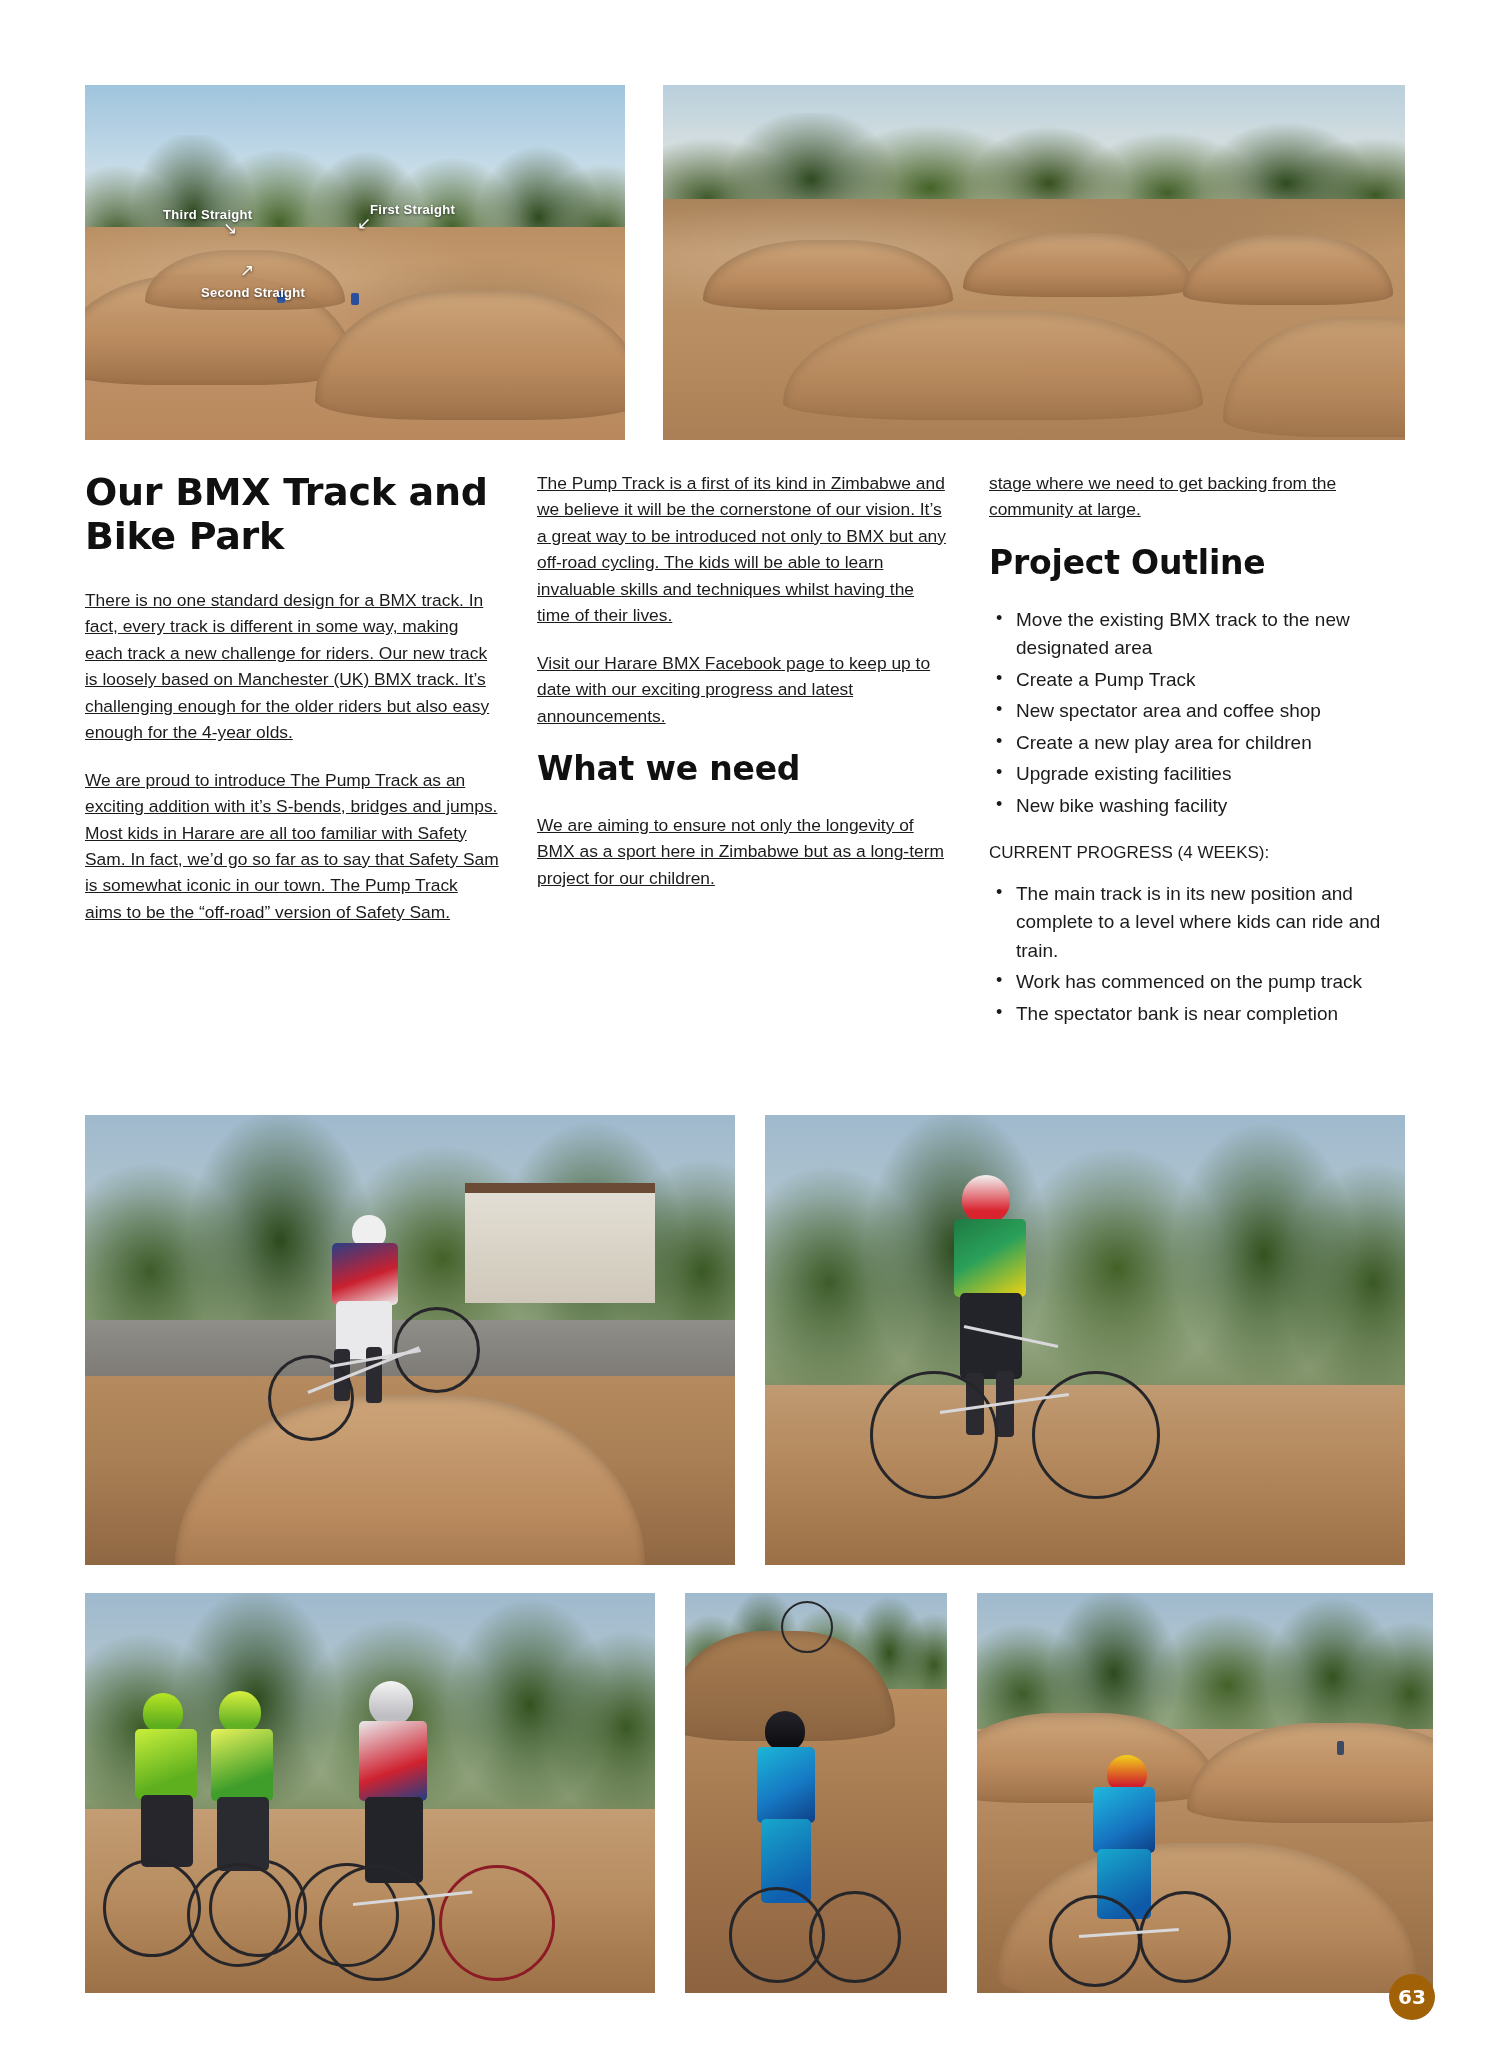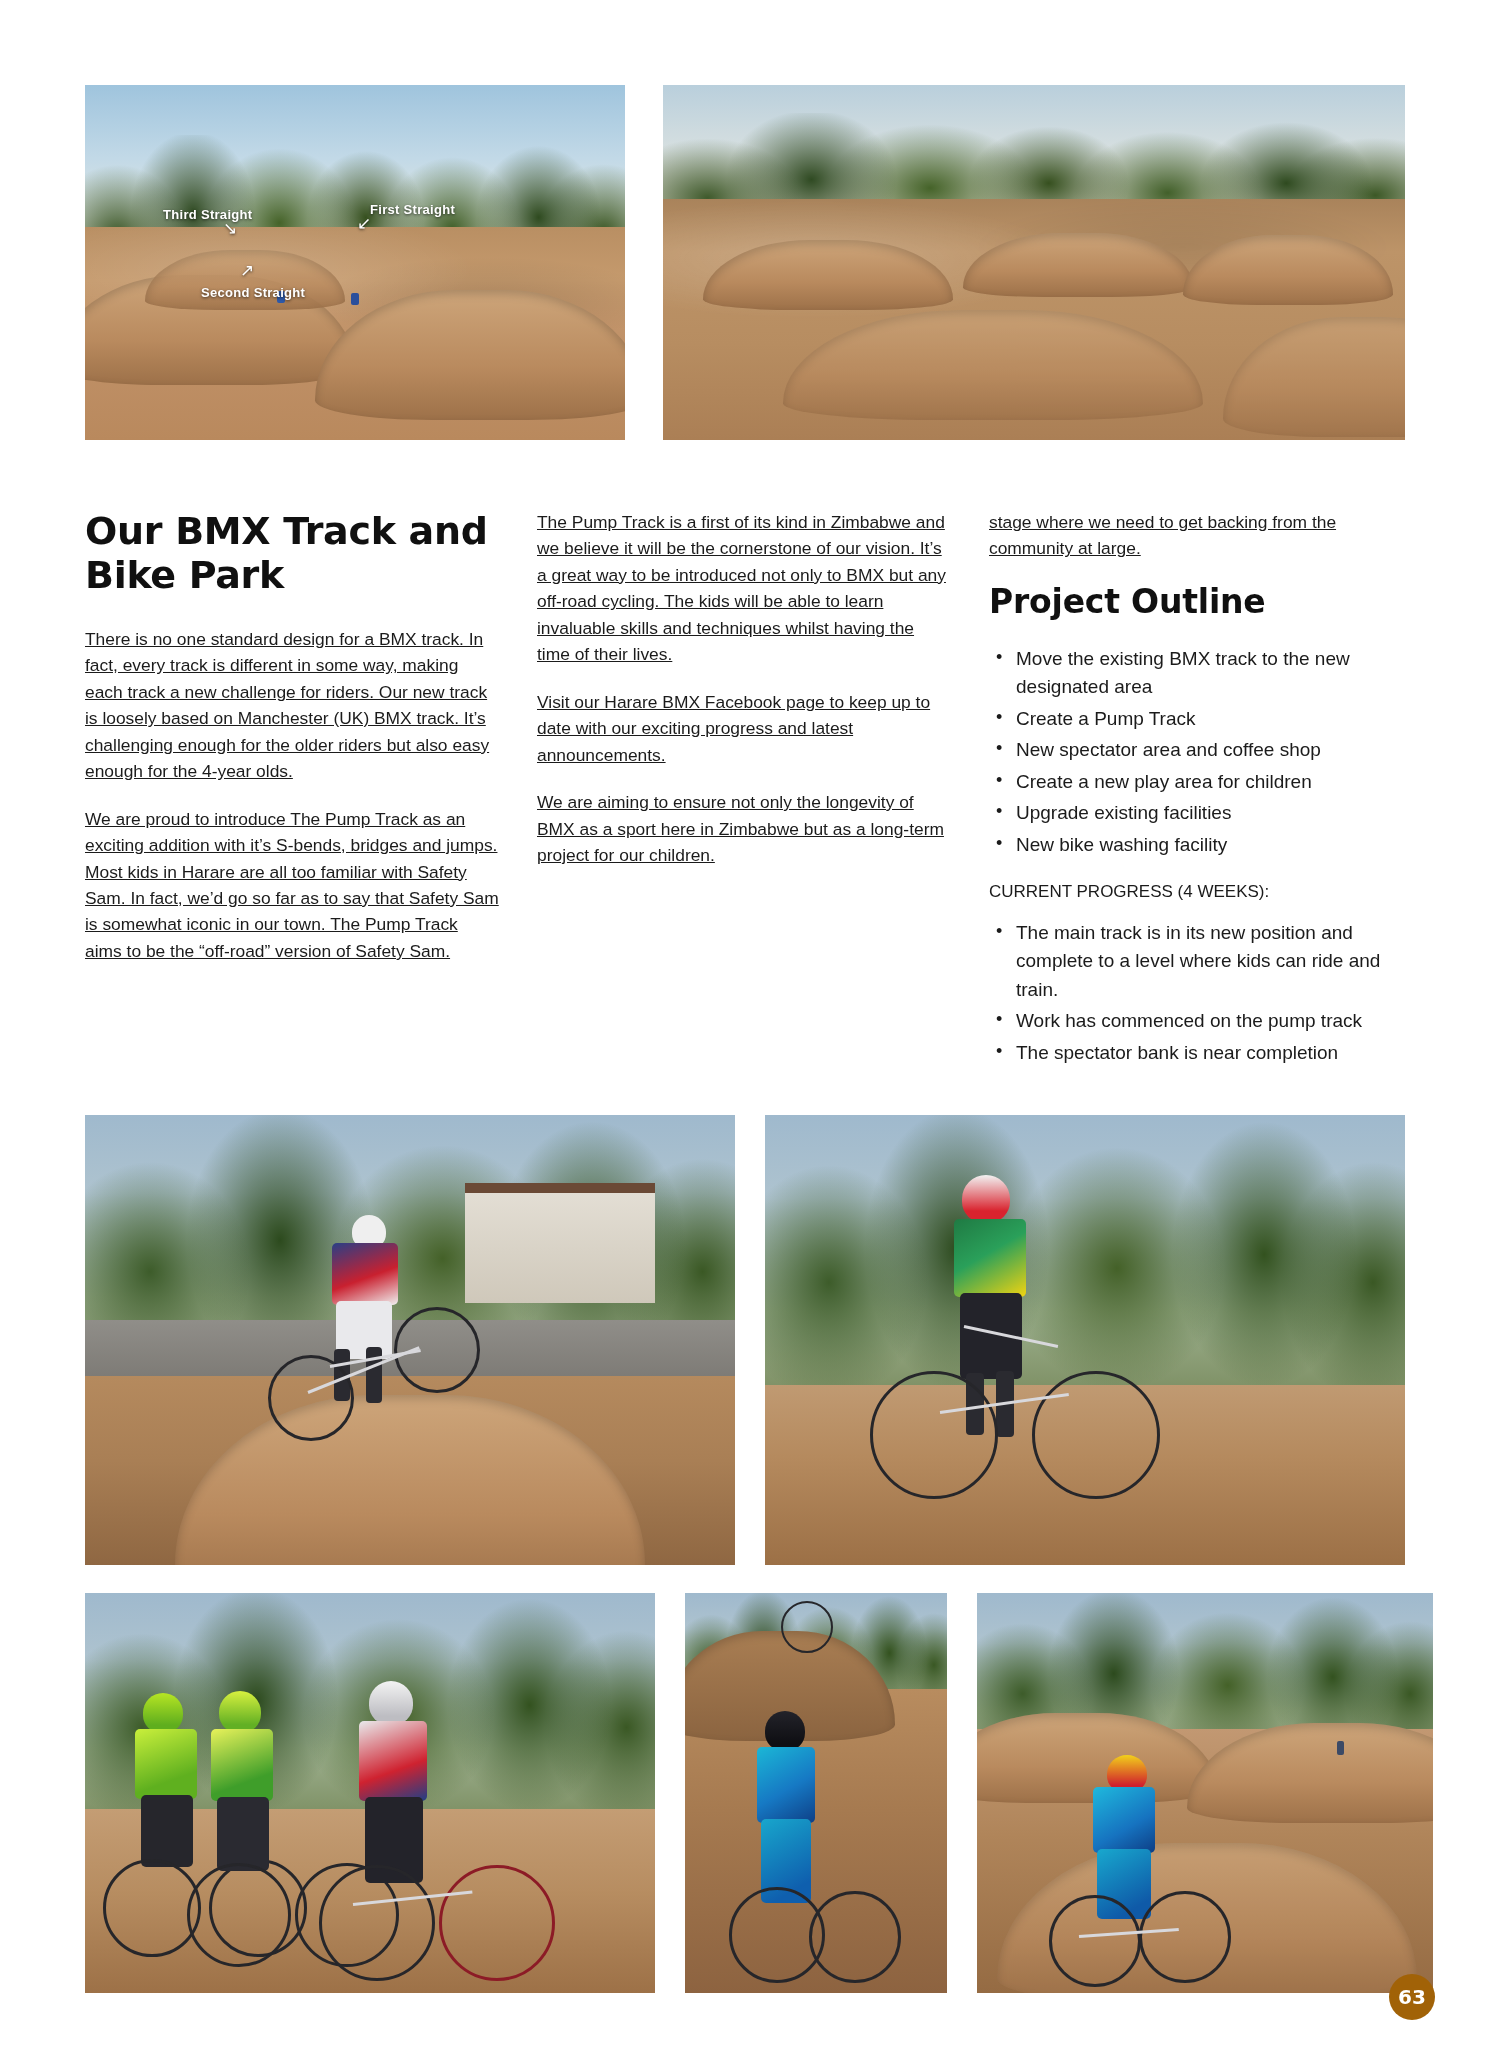--- a/index.html
+++ b/index.html
@@ -59,21 +59,21 @@
     position:absolute; color:#ffffff; font-size:13px; font-weight:700;
     letter-spacing:.3px; text-shadow:0 1px 3px rgba(0,0,0,.65);
     font-family:"Liberation Sans", sans-serif; white-space:nowrap;
   }
   .arrow { position:absolute; color:#fff; font-size:17px; text-shadow:0 1px 3px rgba(0,0,0,.7); }
   .tiny-rider { position:absolute; width:8px; height:12px; border-radius:2px; }
 
   
   .article { position:absolute; left:85px; top:470px; width:1320px; height:630px; }
   .cols { display:flex; gap:38px; height:100%; }
-  .col { width:414px;margin-top:39px; }
+  .col { width:414px; }
   .col-2, .col-3 { width:414px; }
 
   h1.title {
     font-family:"DejaVu Sans", sans-serif;
     font-weight:700; font-size:38px; line-height:1.17;
     letter-spacing:-0.3px; color:#101010; margin-bottom:28px;
   }
   h2.subhead {
     font-family:"DejaVu Sans", sans-serif;
     font-weight:700; font-size:33px; line-height:1.15;
@@ -189,20 +189,21 @@
 
       <div class="col col-1">
         <h1 class="title">Our BMX Track and Bike Park</h1>
         <p class="body">There is no one standard design for a BMX track.  In fact, every track is different in some way, making each track a new challenge for riders. Our new track is loosely based on Manchester (UK) BMX track. It’s challenging enough for the older riders but also easy enough for the 4-year olds.</p>
         <p class="body">We are proud to introduce The Pump Track as an exciting addition with it’s S-bends, bridges and jumps. Most kids in Harare are all too familiar with Safety Sam. In fact, we’d go so far as to say that Safety Sam is somewhat iconic in our town.  The Pump Track aims to be the “off-road” version of Safety Sam.</p>
       </div>
 
       <div class="col col-2">
         <p class="body">The Pump Track is a first of its kind in Zimbabwe and we believe it will be the cornerstone of our vision.  It’s a great way to be introduced not only to BMX but any off-road cycling.  The kids will be able to learn invaluable skills and techniques whilst having the time of their lives.</p>
         <p class="body">Visit our Harare BMX Facebook page to keep up to date with our exciting progress and latest announcements.</p>
+        <h2 class="subhead">What we need</h2>
         <p class="body">We are aiming to ensure not only the longevity of BMX as a sport here in Zimbabwe but as a long-term project for our children.</p>
       </div>
 
       <div class="col col-3">
         <p class="body">stage where we need to get backing from the community at large.</p>
         <h2 class="subhead tight">Project Outline</h2>
 
         <ul class="bullets">
           <li>Move the existing BMX track to the new designated area</li>
           <li>Create a Pump Track</li>

